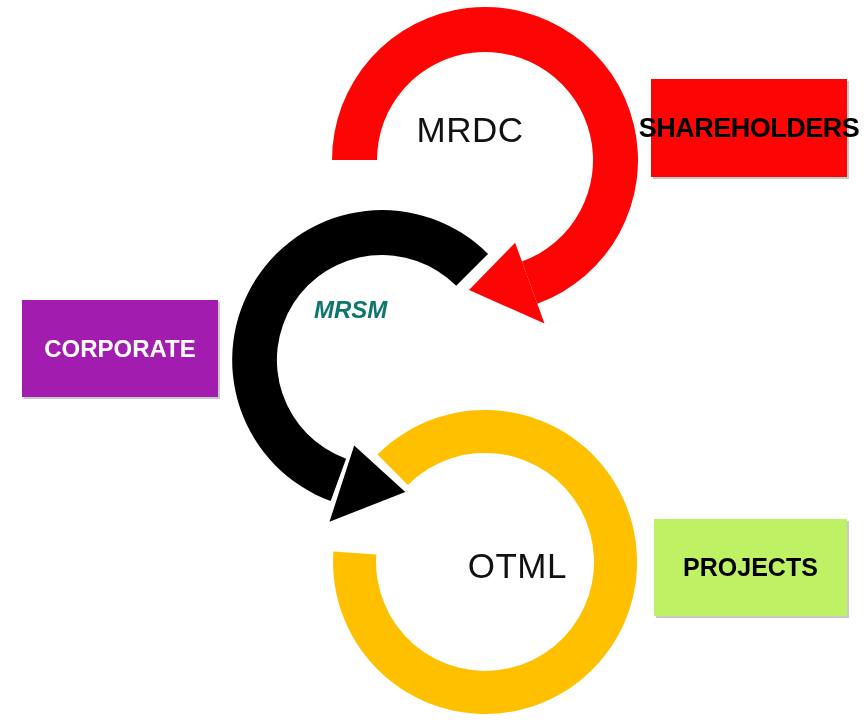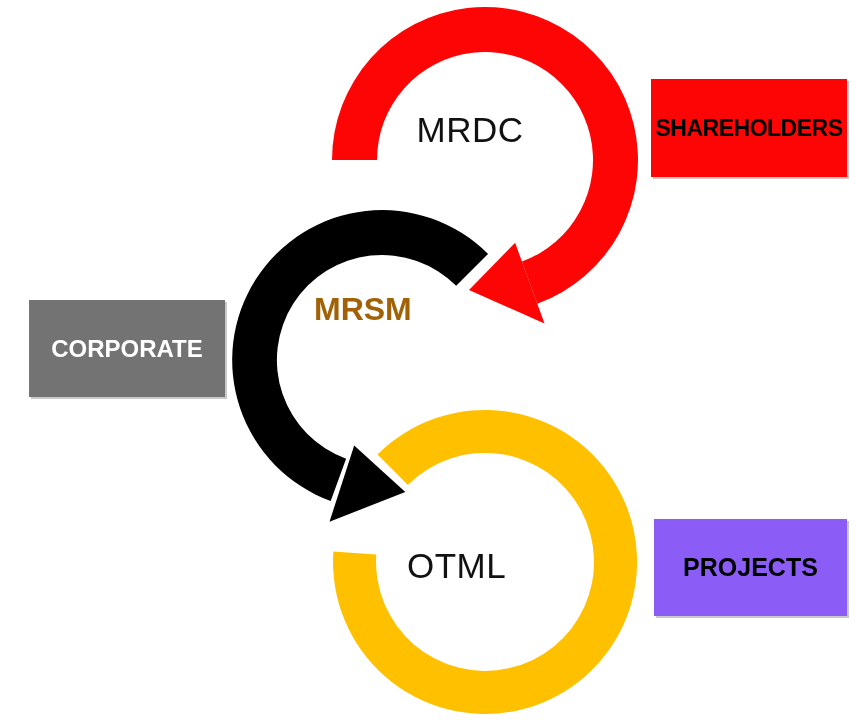--- a/index.html
+++ b/index.html
@@ -25,45 +25,46 @@
     white-space: nowrap;
   }
   .label-mrdc {
     left: 390px; top: 110px;
     width: 160px;
     text-align: center;
   }
   .label-otml {
     left: 407px; top: 546px;
     width: 160px;
-    text-align: left;
+    text-align: right;
   }
   .label-trust {
     position: absolute;
     left: 314px; top: 291px;
-    color: #a16207;
-    font-size: 32px;
+    color: #0f766e;
+    font-size: 24px;
     font-weight: 700;
     line-height: 37px;
     letter-spacing: 0px;
     white-space: nowrap;
+    font-style: italic;
   }
   .box {
     position: absolute;
     display: flex;
     align-items: center;
     justify-content: center;
     text-align: center;
     font-weight: 700;
     box-shadow: 2px 2px 0 #c9c9c9;
   }
   .box-shareholders {
     left: 651px; top: 79px;
     width: 196px; height: 98px;
-    font-size: 23px;
+    font-size: 27px;
     letter-spacing: -0.5px;
   }
   .box-corporate {
     left: 22px; top: 300px;
     width: 196px; height: 97px;
     font-size: 24px;
     line-height: 34px;
   }
   .box-projects {
     left: 654px; top: 519px;
@@ -95,23 +96,23 @@
   <div class="label-trust">
     <div>MRSM</div>
   </div>
 
   <div class="ring-label label-otml">OTML</div>
 
   <div class="box box-shareholders" style="background: rgb(254, 5, 5); color: rgb(0, 0, 0);">
     <span>SHAREHOLDERS</span>
   </div>
 
-  <div class="box box-corporate" style="background: #737373; color: rgb(255, 255, 255); margin-left: 7px;">
+  <div class="box box-corporate" style="background: #a21caf; color: rgb(255, 255, 255);">
     <span>
       <span style="display:block">CORPORATE</span>
     </span>
   </div>
 
-  <div class="box box-projects" style="background: #8b5cf6; color: rgb(0, 0, 0);">
+  <div class="box box-projects" style="background: #bef264; color: rgb(0, 0, 0);">
     <span>PROJECTS</span>
   </div>
 
 </div>
 
 </body></html>

